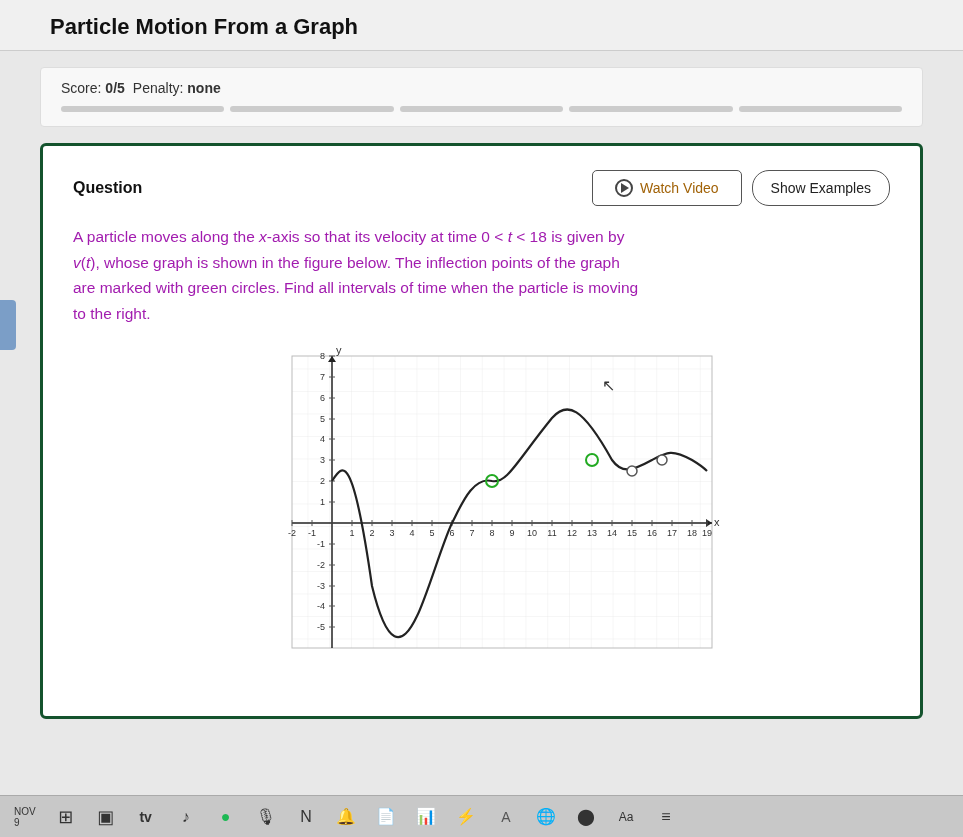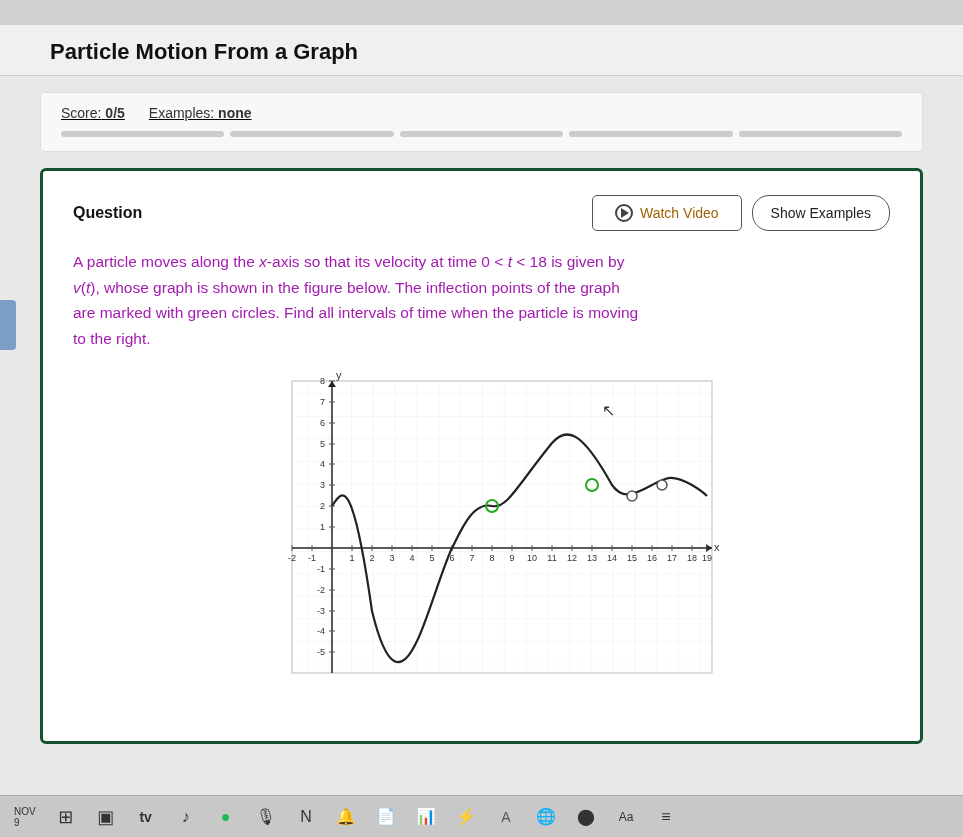--- a/index.html
+++ b/index.html
@@ -12,40 +12,38 @@
     }
     .main-content {
       background: #e8e8e8;
       min-height: 800px;
       padding: 0;
     }
     .page-header {
       background: #f0f0f0;
       padding: 14px 50px 10px 50px;
       border-bottom: 1px solid #ccc;
-      margin-top: 25px;
     }
     .page-title {
       font-size: 22px;
       font-weight: 700;
       color: #111;
     }
     .score-bar {
       background: #f8f8f8;
       border: 1px solid #ddd;
       border-radius: 4px;
       margin: 16px 40px;
       padding: 12px 20px 14px 20px;
     }
     .score-row {
       display: flex;
       align-items: center;
-      gap: 24px;
+      gap: 8px;
       margin-bottom: 10px;
-      text-decoration: underline;
     }
     .score-label {
       font-size: 14px;
       color: #333;
     }
     .penalty-label {
       font-size: 14px;
       color: #333;
     }
     .progress-bar-container {
@@ -182,21 +180,21 @@
     <span class="page-title">Particle Motion From a Graph</span>
   </div>
 
   <div class="score-bar">
     <div class="score-row">
       <span class="score-label">
         <span>Score:</span>
         <strong>0/5</strong>
       </span>
       <span class="penalty-label">
-        <span>Examples:</span>
+        <span>Penalty:</span>
         <strong>none</strong>
       </span>
     </div>
     <div class="progress-bar-container">
       <div class="progress-segment"></div>
       <div class="progress-segment"></div>
       <div class="progress-segment"></div>
       <div class="progress-segment"></div>
       <div class="progress-segment"></div>
     </div>

